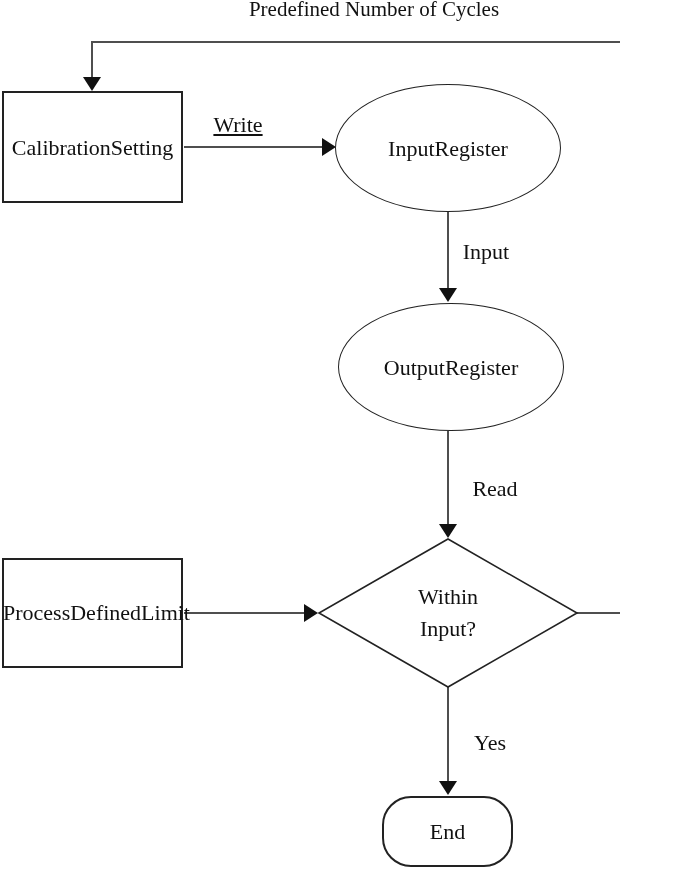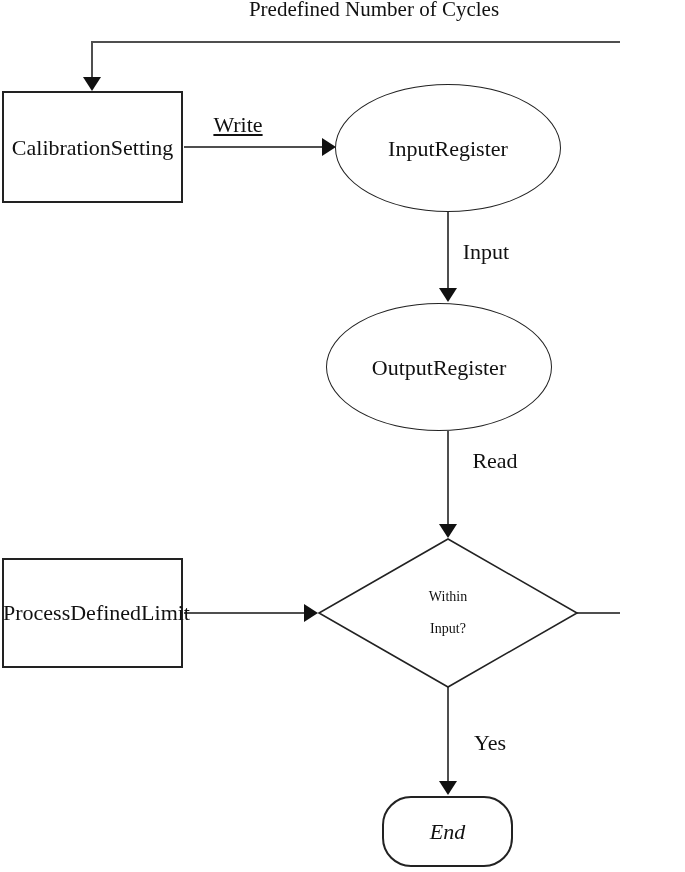--- a/index.html
+++ b/index.html
@@ -51,30 +51,30 @@
     flex-direction: row;
     align-items: center;
     justify-content: center;
     text-align: center;
     background: var(--bg);
     font-size: 22px;
     line-height: 31px;
   }
   .rect   { border: 2px solid var(--border); }
   .ellipse{ border: 1.5px solid var(--border); border-radius: 50%; }
-  .rounded{ border: 2px solid var(--border); border-radius: 29px; font-style: italic; }
+  .rounded{ border: 2px solid var(--border); border-radius: 29px; }
   .diamond-label {
     position: absolute;
     transform: translate(-50%, -50%);
     display: flex;
     flex-direction: column;
     align-items: center;
     text-align: center;
     background: transparent;
-    font-size: 14px;
+    font-size: 22px;
     line-height: 32px;
   }
   .edge-label {
     position: absolute;
     transform: translate(-50%, -50%);
     font-size: 22px;
     line-height: 24px;
     white-space: nowrap;
     background: transparent;
   }
@@ -121,21 +121,21 @@
   <div class="node rect" style="left:2px; top:91px; width:181px; height:112px;">
     <span>Calibration</span>
     <span>Setting</span>
   </div>
 
   <div class="node ellipse" style="left:335px; top:84px; width:226px; height:128px;">
     <span>Input</span>
     <span>Register</span>
   </div>
 
-  <div class="node ellipse" style="left:326px; top:303px; width:226px; height:128px;">
+  <div class="node ellipse" style="left:338px; top:303px; width:226px; height:128px;">
     <span>Output</span>
     <span>Register</span>
   </div>
 
   <div class="node rect" style="left:2px; top:558px; width:181px; height:110px; line-height:30px;padding-left:8px;">
     <span>Process</span>
     <span>Defined</span>
     <span>Limit</span>
   </div>
 
@@ -143,17 +143,17 @@
     <span>Within</span>
     <span>Input?</span>
   </div>
 
   <div class="node rounded" style="left:382px; top:796px; width:131px; height:71px;">
     <span>End</span>
   </div>
 
   <div class="edge-label" style="left:238px; top:125px;text-decoration:underline;">Write</div>
   <div class="edge-label" style="left:486px; top:252px;">Input</div>
-  <div class="edge-label" style="left:495px; top:461px;">Read</div>
+  <div class="edge-label" style="left:495px; top:489px;">Read</div>
   <div class="edge-label" style="left:628px; top:593px;margin-left:16px;">No</div>
   <div class="edge-label" style="left:490px; top:743px;">Yes</div>
 
 </div>
 
 </body></html>

